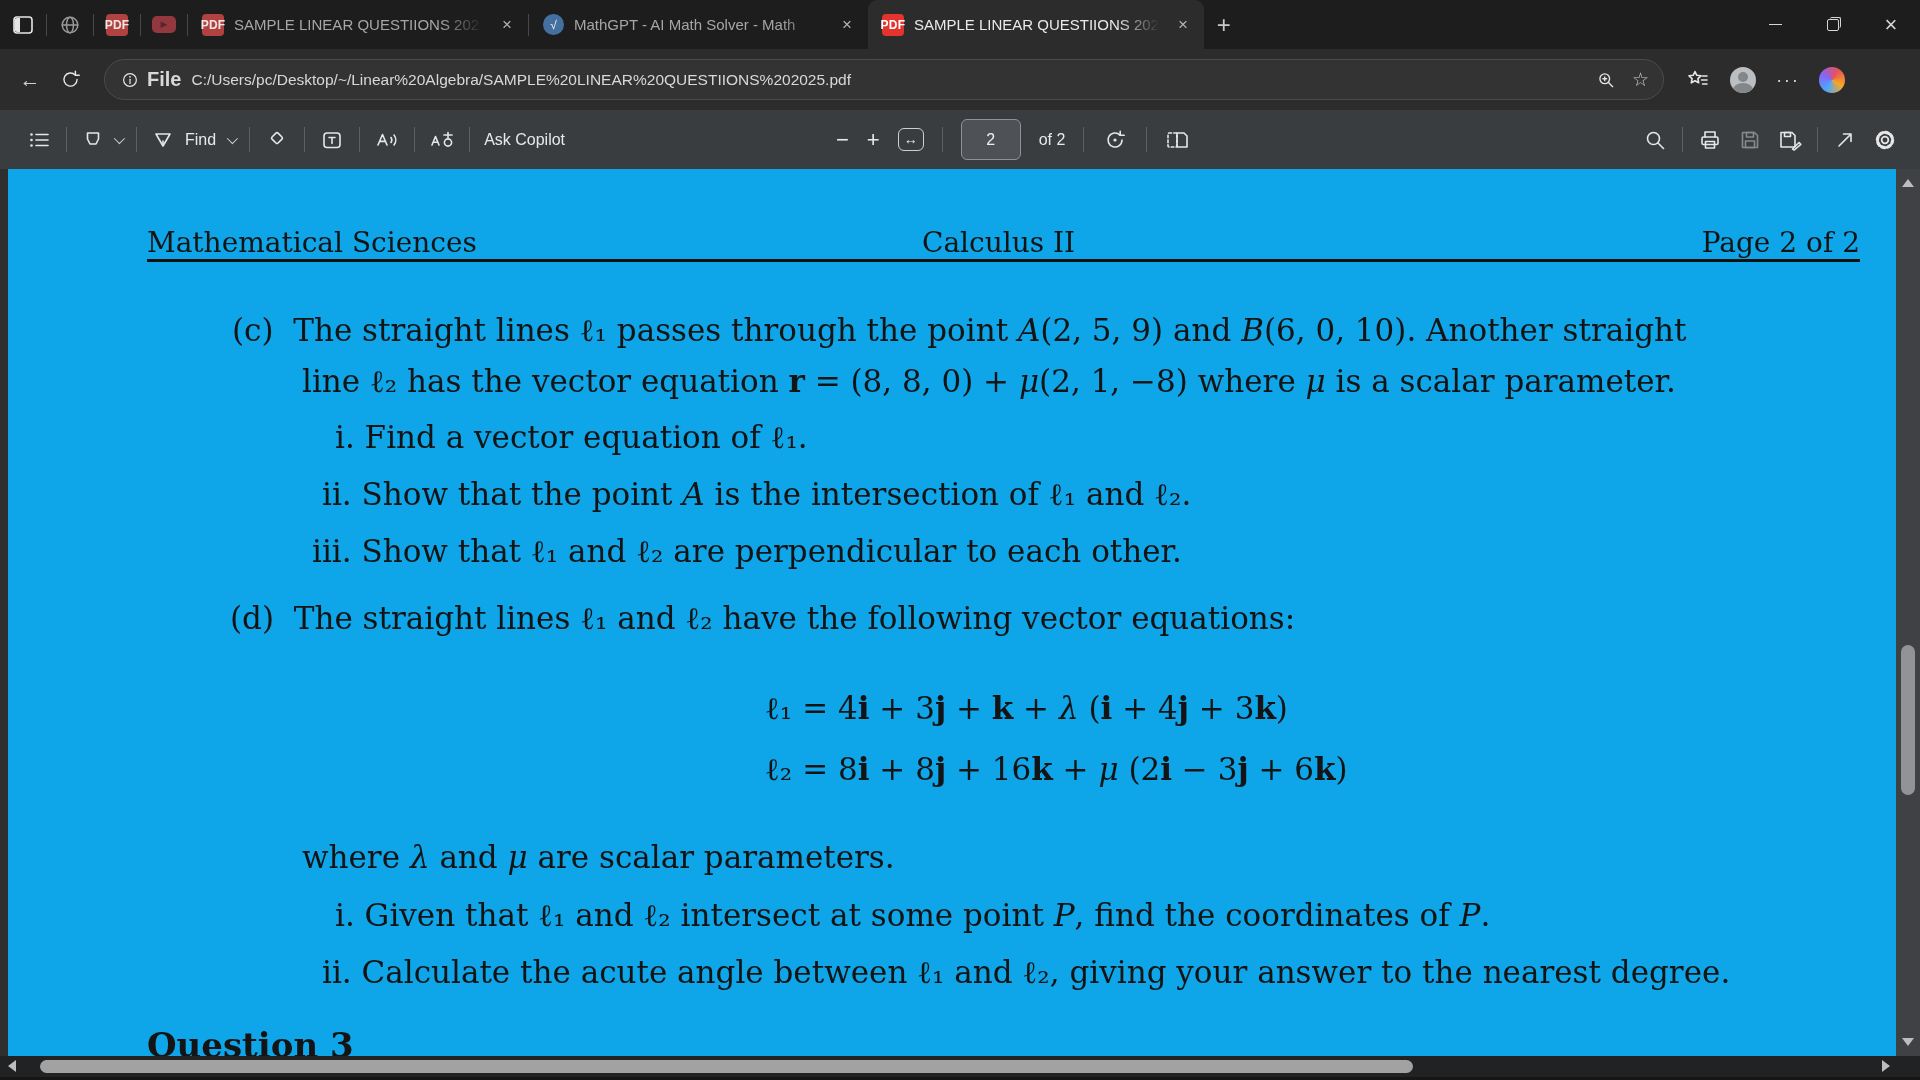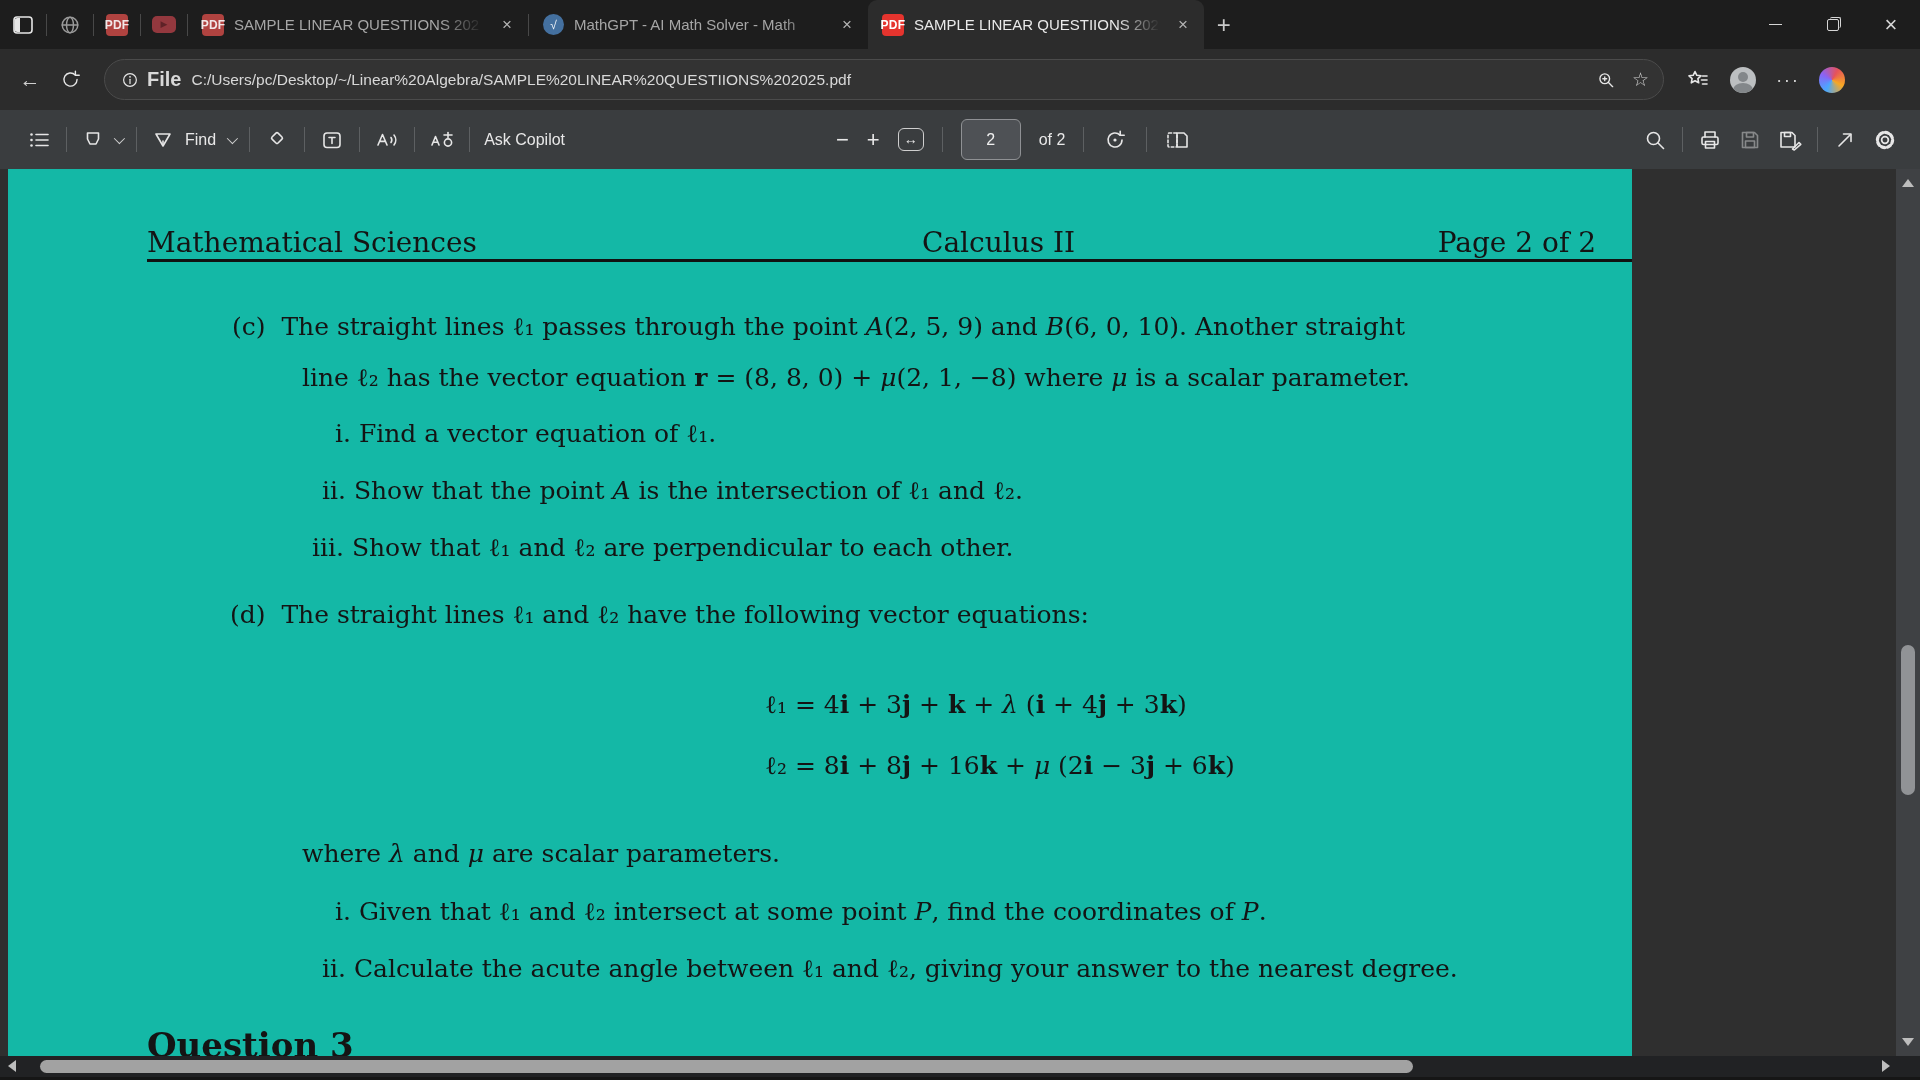--- a/index.html
+++ b/index.html
@@ -60,25 +60,25 @@
   .fitbox{border:1.5px solid #cfcfcf;border-radius:6px;padding:1px 5px;color:#e8e8e8;font-size:14px;line-height:1.35;}
   .page-input{width:54px;height:37px;background:#4e5155;border:1px solid #8f9194;border-radius:6px;color:#f0f0f0;
     font-size:16px;text-align:center;font-family:"Liberation Sans",sans-serif;outline:none;}
   svg.icon{stroke:#e6e6e6;fill:none;stroke-width:1.6;stroke-linecap:round;stroke-linejoin:round;}
   svg.icon .fillme{fill:#e6e6e6;stroke:none;}
   .dim{opacity:.45;}
 
   
   .content{position:absolute;top:169px;left:0;width:1920px;height:911px;background:#2f2f2f;}
   .leftstrip{position:absolute;left:0;top:0;width:8px;height:887px;background:#2f2f2f;}
-  .page{position:absolute;left:8px;top:0;width:1624px;height:887px;background:#14b8a6;overflow:hidden;
+  .page{position:absolute;left:8px;top:0;width:1888px;height:887px;background:#0ea5e9;overflow:hidden;
     font-family:"DejaVu Serif",serif;color:#141414;}
   .hdr{position:absolute;top:57px;font-size:28px;white-space:pre;}
   .rule{position:absolute;top:90px;left:139px;width:1713px;height:2.5px;background:#111;}
-  .dl{position:absolute;font-size:25px;white-space:pre;}
+  .dl{position:absolute;font-size:31px;white-space:pre;}
   .seg-i{font-style:italic;}
   .seg-b{font-weight:bold;}
   .q3{font-size:34px;font-weight:bold;}
 
   
   .vscroll{position:absolute;right:0;top:0;width:24px;height:887px;background:#3f4144;}
   .vthumb{position:absolute;left:5px;width:14px;border-radius:7px;background:#919396;}
   .arr{position:absolute;width:0;height:0;}
   .arr.up{left:6px;top:10px;border-left:6px solid transparent;border-right:6px solid transparent;border-bottom:8px solid #bdbdbd;}
   .arr.down{left:6px;bottom:10px;border-left:6px solid transparent;border-right:6px solid transparent;border-top:8px solid #bdbdbd;}

